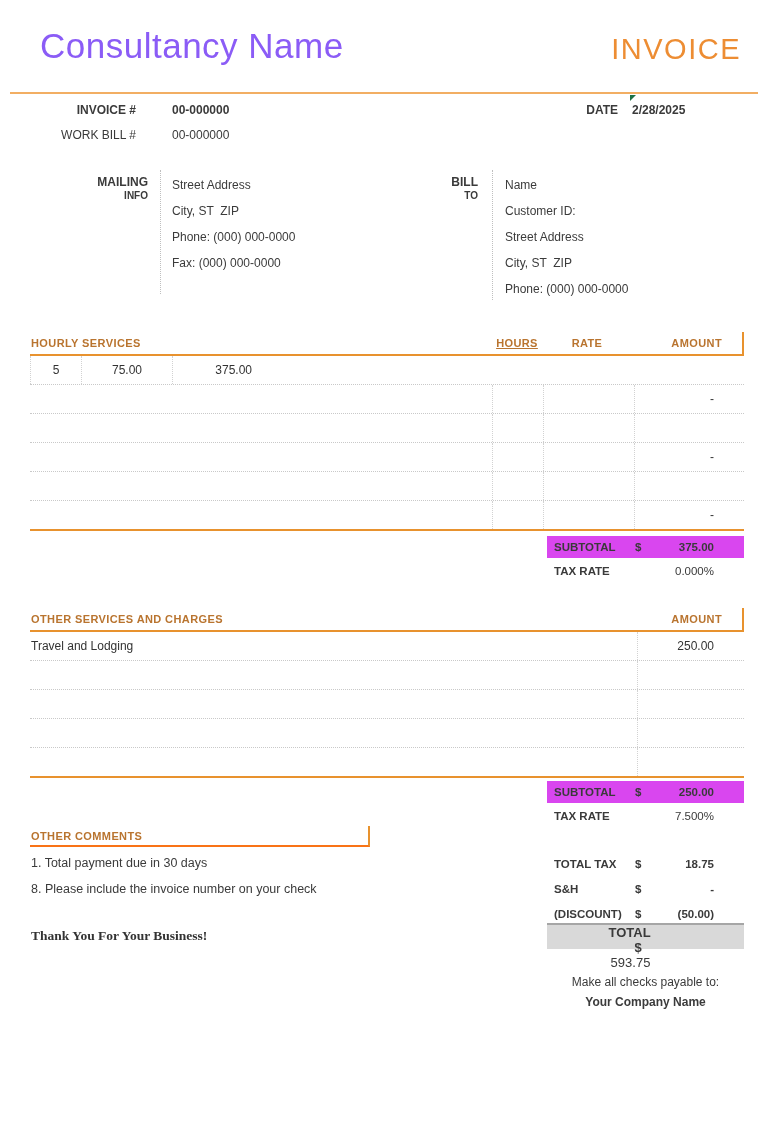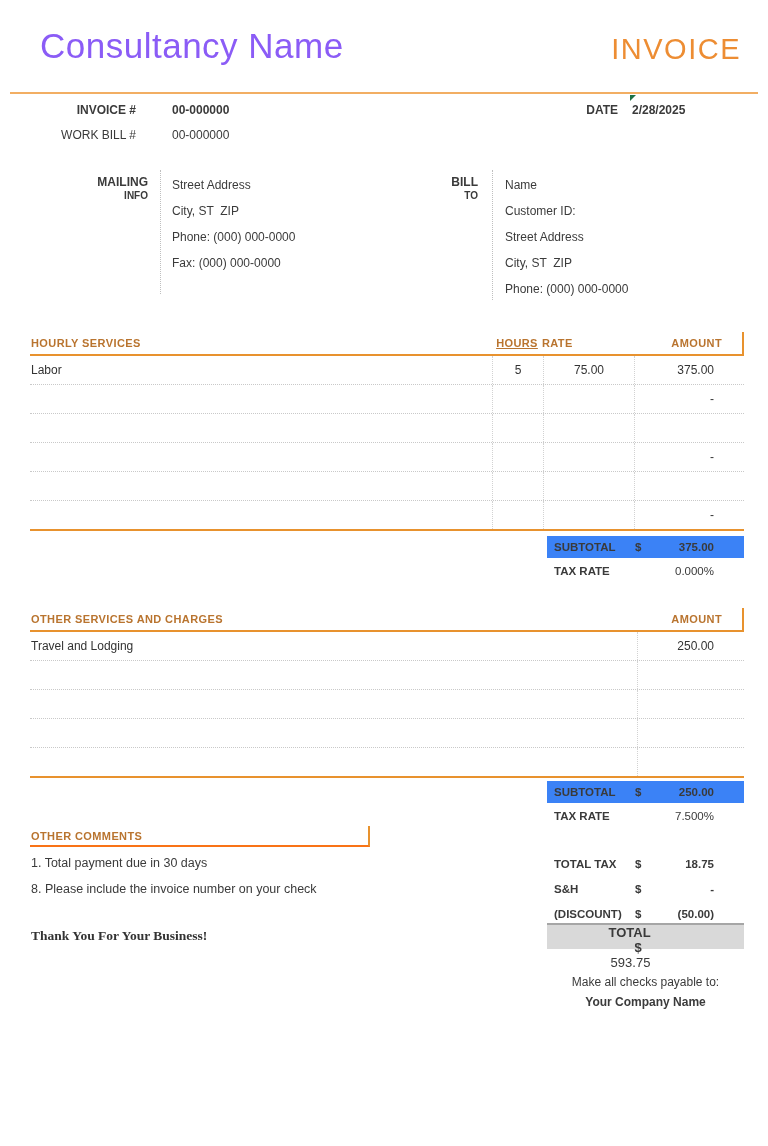--- a/index.html
+++ b/index.html
@@ -39,30 +39,30 @@
   .t-header .h{font-size:11px;font-weight:bold;color:#B9742F;letter-spacing:0.4px;}
   .t-rows{border-bottom:2px solid #E8922E;}
   .t-row{display:flex;height:28px;border-bottom:1px dotted #C9C9C9;align-items:center;font-size:12px;color:#333;}
   .t-row:last-child{border-bottom:none;}
   .cd{flex:1;padding-left:1px;}
   .ch{width:50px;text-align:center;border-left:1px dotted #D2D2D2;align-self:stretch;line-height:28px;}
   .cr{width:90px;text-align:center;border-left:1px dotted #D2D2D2;align-self:stretch;line-height:28px;}
   .ca{width:110px;text-align:right;padding-right:30px;box-sizing:border-box;border-left:1px dotted #D2D2D2;align-self:stretch;line-height:28px;}
   .hdr-amount{width:110px;text-align:right;padding-right:20px;box-sizing:border-box;}
   .hdr-hours{width:50px;text-align:center;text-decoration:underline;}
-  .hdr-rate{width:90px;text-align:left;}
+  .hdr-rate{width:90px;text-align:center;}
   .hdr-desc{flex:1;padding-left:1px;}
   .ca2{width:107px;text-align:right;padding-right:30px;box-sizing:border-box;border-left:1px dotted #D2D2D2;align-self:stretch;line-height:28px;}
   .hdr-amount2{width:107px;text-align:right;padding-right:20px;box-sizing:border-box;}
 
   .band{left:547px;width:197px;height:22px;display:flex;align-items:center;font-size:11.5px;}
   .band .lab{font-weight:bold;padding-left:7px;width:88px;box-sizing:border-box;}
   .band .cur{font-weight:bold;width:22px;}
   .band .val{flex:1;text-align:right;padding-right:30px;}
-  .shade{background:#3b82f6;}
+  .shade{background:#d946ef;}
   .grand{background:#D9D9D9;border-top:2px solid #A6A6A6;height:24px;font-size:13px;}
   .grand .lab{font-size:13px;}
 
   .comments-hdr{left:30px;top:826px;width:340px;height:21px;border-bottom:2px solid #f97316;border-right:2px solid #E8922E;
     font-size:11px;font-weight:bold;color:#B9742F;letter-spacing:0.4px;line-height:21px;padding-left:1px;box-sizing:border-box;}
   .comment{left:31px;font-size:12.5px;color:#3b3b3b;}
   .thanks{left:31px;top:928px;font-size:13.5px;color:#333;font-family:Liberation Serif, serif;}
   .payable{left:547px;top:972px;width:197px;text-align:center;font-size:12px;line-height:20px;color:#3b3b3b;}
 </style>
 </head>
@@ -109,21 +109,20 @@
 
   <div class="abs tbl" style="top:332px;">
     <div class="t-header">
       <div class="h hdr-desc">HOURLY SERVICES</div>
       <div class="h hdr-hours">HOURS</div>
       <div class="h hdr-rate">RATE</div>
       <div class="h hdr-amount">AMOUNT</div>
     </div>
     <div class="t-rows">
       <div class="t-row">
-        <div class="cd">Labor</div>
         <div class="ch">5</div>
         <div class="cr">75.00</div>
         <div class="ca">375.00</div>
       </div>
       <div class="t-row">
         <div class="cd"></div>
         <div class="ch"></div>
         <div class="cr"></div>
         <div class="ca">-</div>
       </div>

